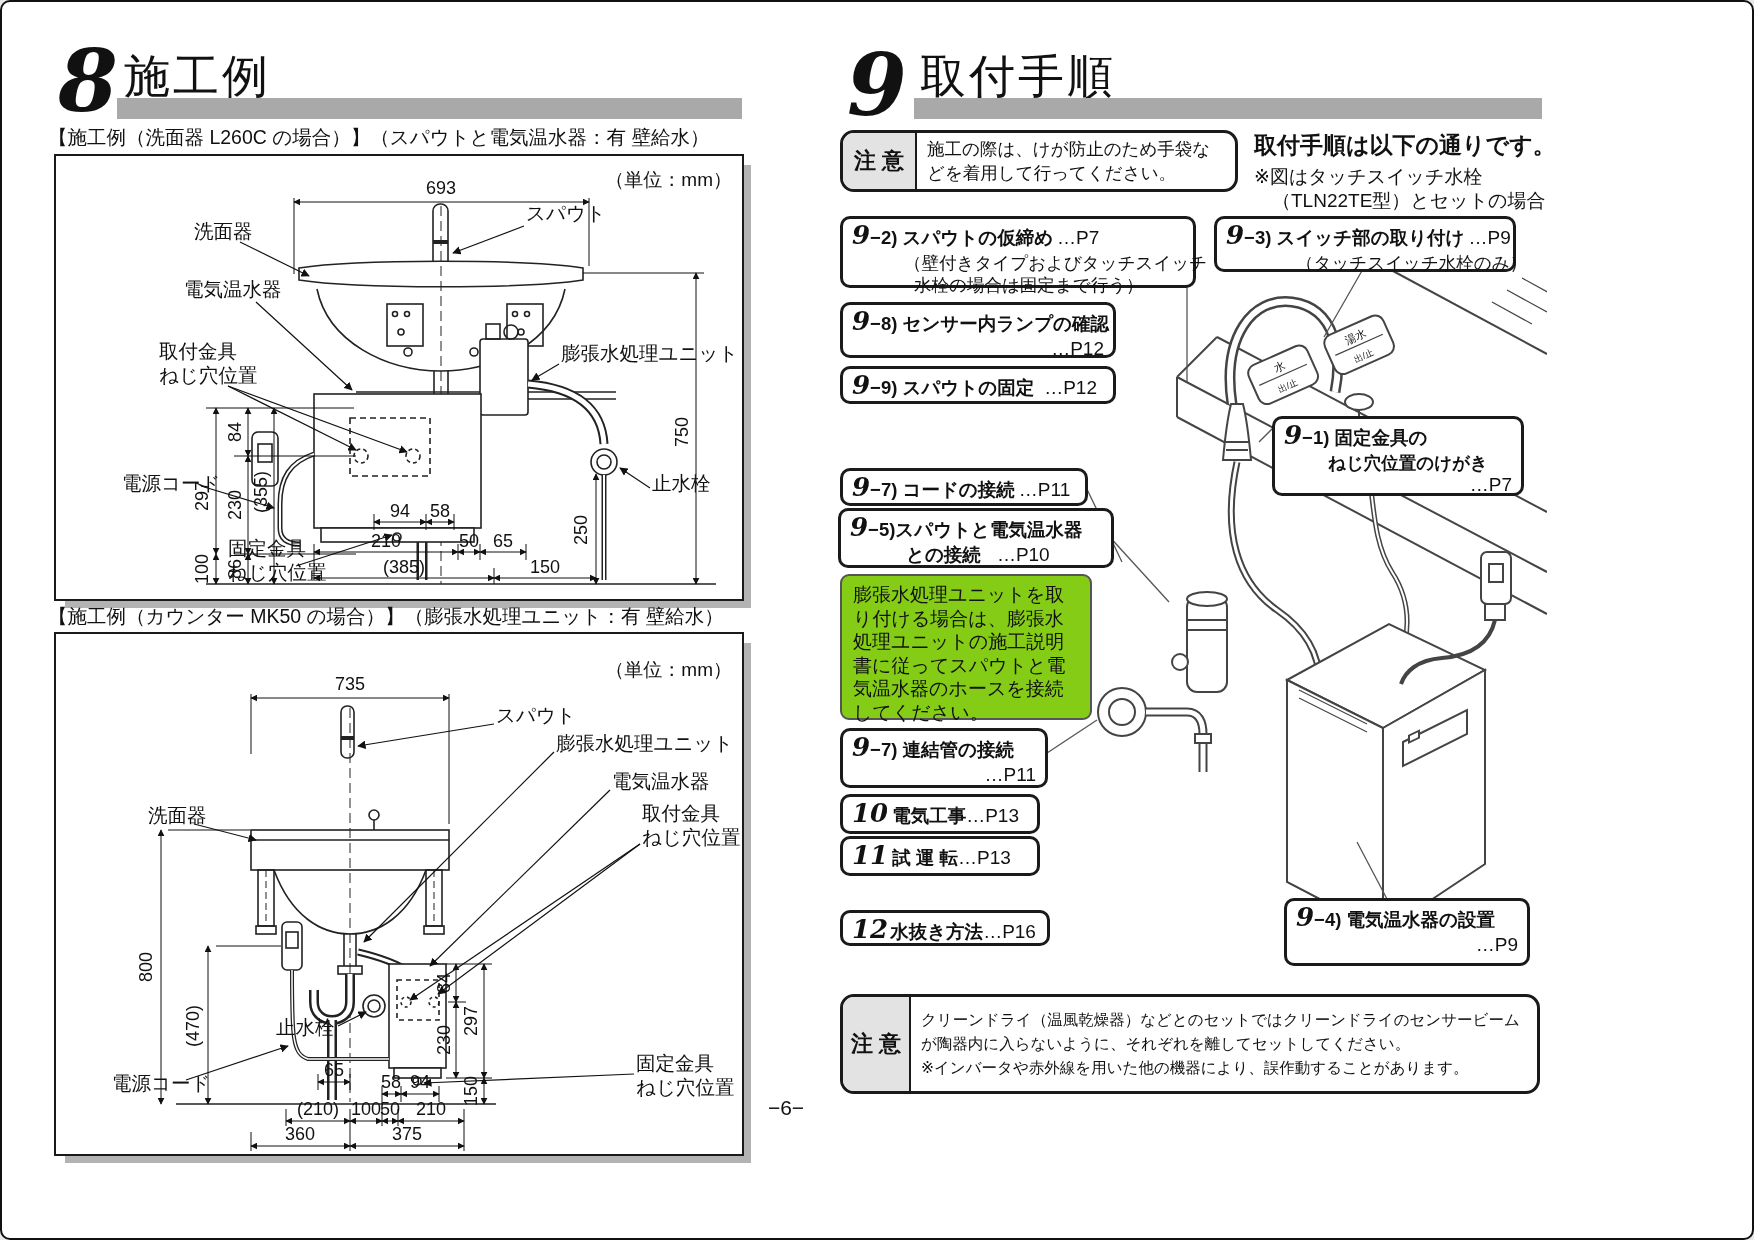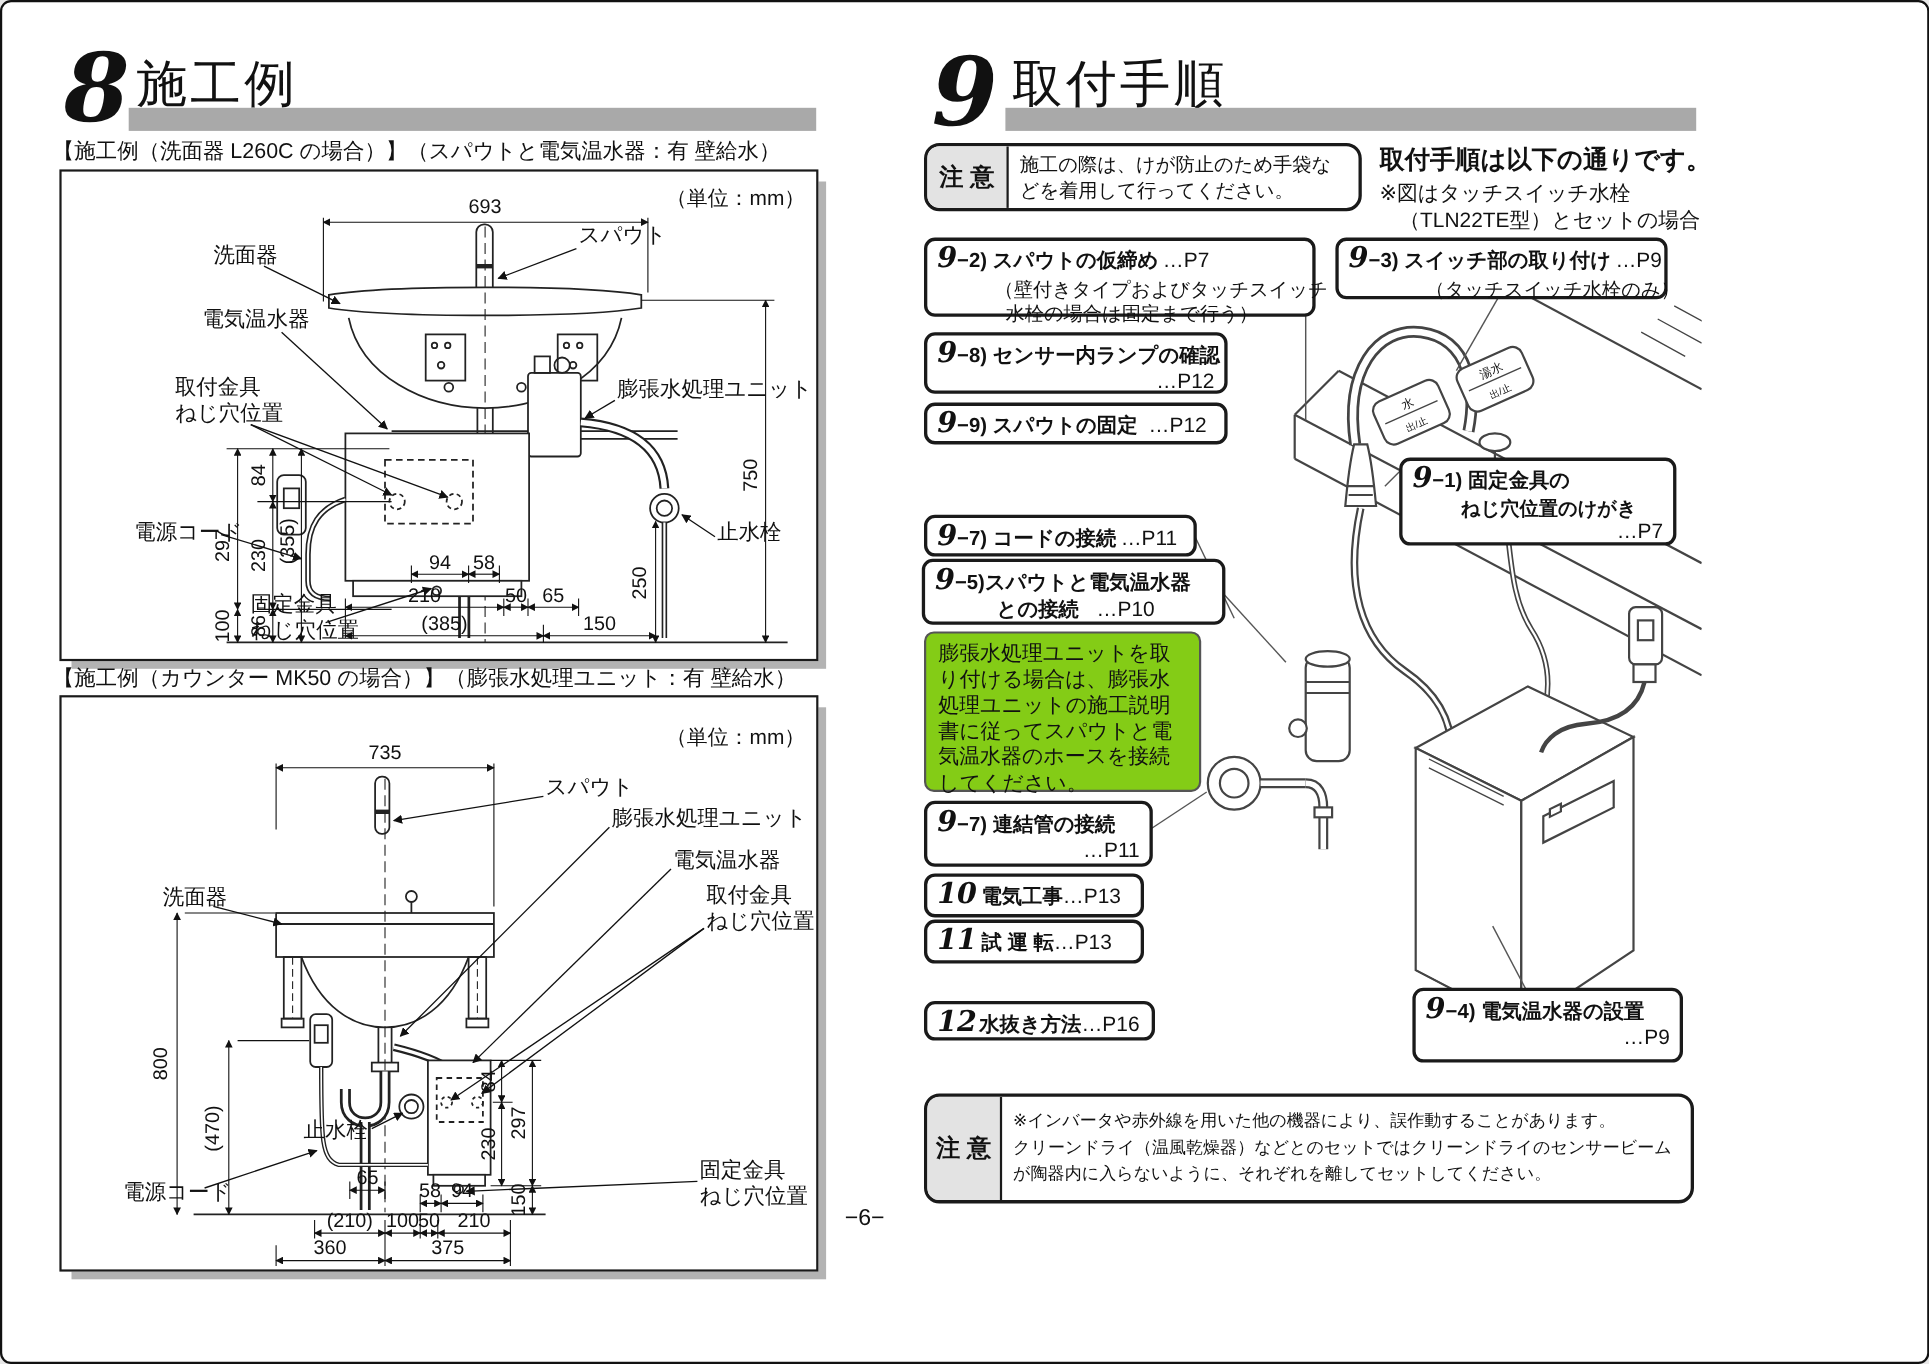--- a/index.html
+++ b/index.html
@@ -520,20 +520,20 @@
     <div class="l1">
         <span class="n">9</span>
         <span class="t">−4) 電気温水器の設置</span>
       </div>
     <div class="pgline"><span class="pg">…P9</span></div>
   </div>
 
   <div class="caution" style="left:838px;top:992px;width:700px;height:100px;">
     <div class="lab" style="width:66px;">注 意</div>
     <div class="txt" style="padding:6px 10px;font-size:15.5px;line-height:24px;">
+      <div>クリーンドライ（温風乾燥器）などとのセットではクリーンドライのセンサービームが陶器内に入らないように、それぞれを離してセットしてください。</div>
       <div>※インバータや赤外線を用いた他の機器により、誤作動することがあります。</div>
-      <div>クリーンドライ（温風乾燥器）などとのセットではクリーンドライのセンサービームが陶器内に入らないように、それぞれを離してセットしてください。</div>
     </div>
   </div>
 
   <div class="abs page-num" style="left:748px;top:1094px;width:72px;text-align:center;">−6−</div>
 
 </div>
 
 </body></html>

